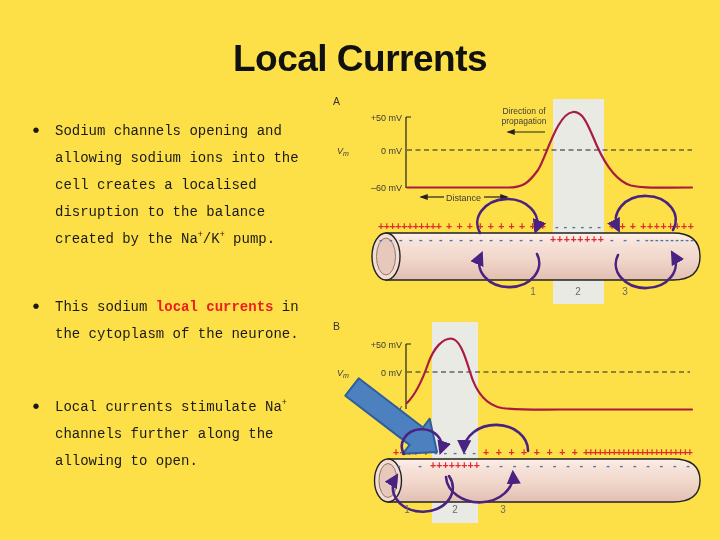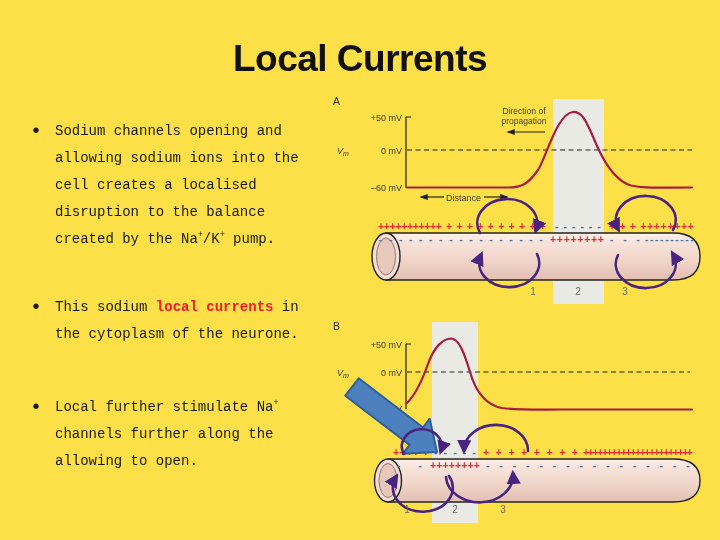--- a/index.html
+++ b/index.html
@@ -31,21 +31,21 @@
 
   <div class="title">Local Currents</div>
 
   <div class="bullet" style="top:118px;">
     <span class="bullet-text"><span>Sodium channels opening and allowing sodium ions into the cell creates a localised disruption to the balance created by the Na</span><span class="sup">+</span><span>/K</span><span class="sup">+</span><span> pump.</span></span>
   </div>
   <div class="bullet" style="top:294px;">
     <span class="bullet-text"><span>This sodium </span><span style="font-weight: bold; color: rgb(237, 28, 36);">local currents</span><span> in the cytoplasm of the neurone.</span></span>
   </div>
   <div class="bullet" style="top:394px;">
-    <span class="bullet-text"><span>Local further stimulate Na</span><span class="sup">+</span><span> channels further along the allowing to open.</span></span>
+    <span class="bullet-text"><span>Local currents stimulate Na</span><span class="sup">+</span><span> channels further along the allowing to open.</span></span>
   </div>
 
   <svg width="720" height="540" viewBox="0 0 720 540" style="position:absolute;top:0;left:0;">
     <defs>
       <linearGradient id="cyl" x1="0" y1="0" x2="0" y2="1">
         <stop offset="0" stop-color="#fdf0ea"></stop>
         <stop offset="0.2" stop-color="#f7e3da"></stop>
         <stop offset="0.6" stop-color="#f0d4c8"></stop>
         <stop offset="1" stop-color="#e2bfb2"></stop>
       </linearGradient>

